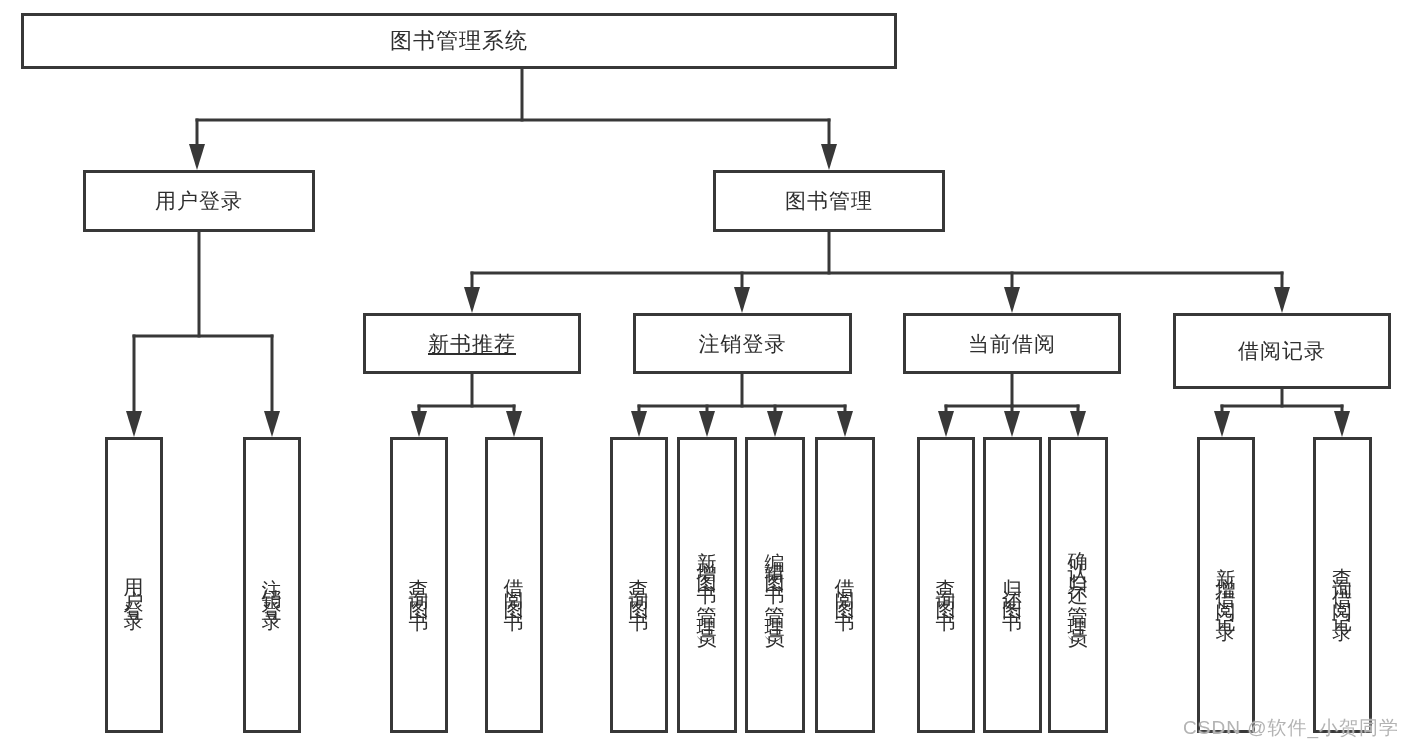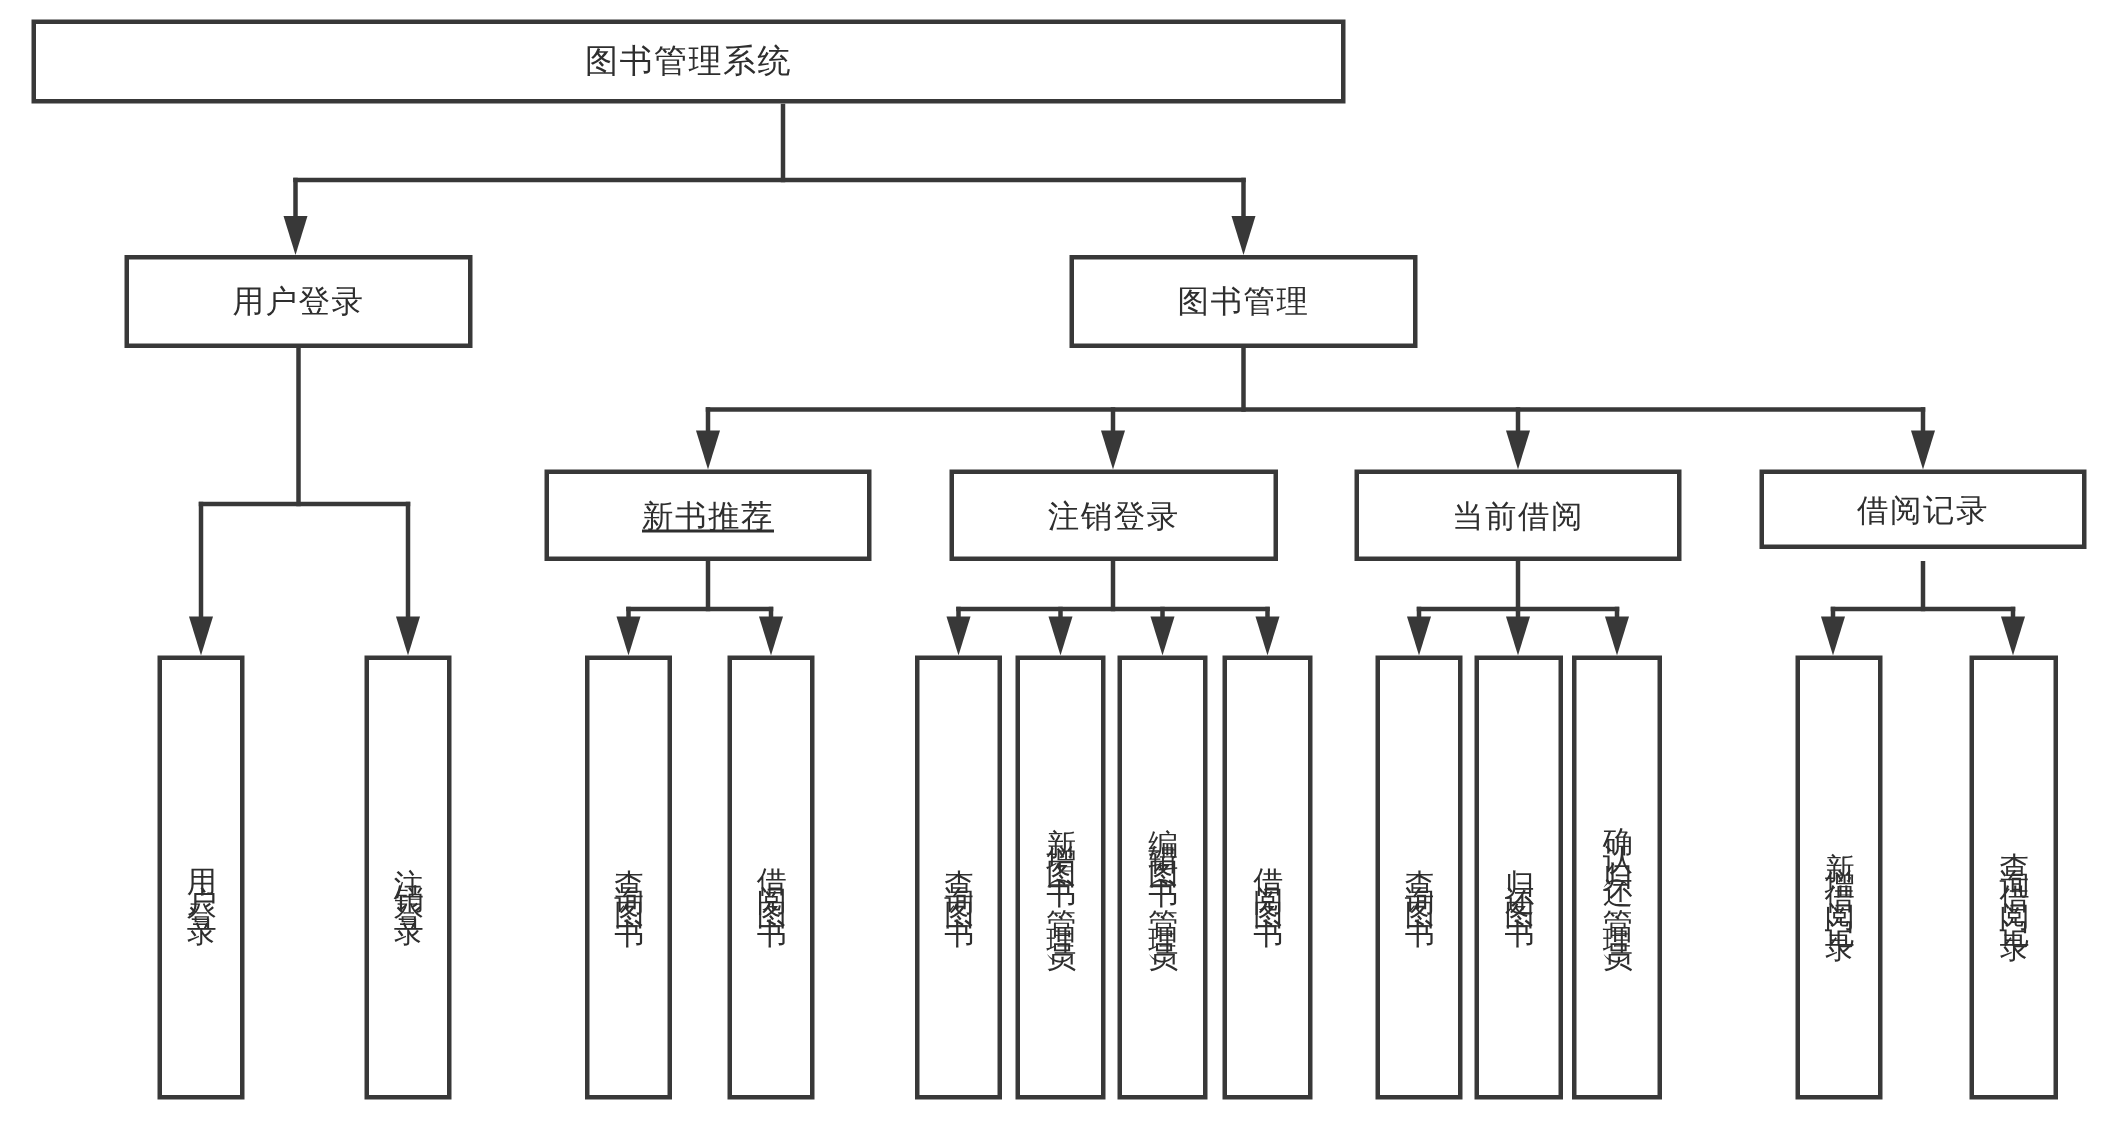--- a/index.html
+++ b/index.html
@@ -155,21 +155,21 @@
 
   <div class="node lvl3" style="left:363px; top:313px; width:218px; height:61px;text-decoration:underline;">
     <span>新书推荐</span>
   </div>
   <div class="node lvl3" style="left:633px; top:313px; width:219px; height:61px;">
     <span>注销登录</span>
   </div>
   <div class="node lvl3" style="left:903px; top:313px; width:218px; height:61px;">
     <span>当前借阅</span>
   </div>
-  <div class="node lvl3" style="left:1173px; top:313px; width:218px; height:53px;">
+  <div class="node lvl3" style="left:1173px; top:313px; width:218px; height:76px;">
     <span>借阅记录</span>
   </div>
 
   <div class="node leaf" style="left:105px; top:437px; width:58px; height:296px;">
     <span>用户登录</span>
   </div>
   <div class="node leaf" style="left:243px; top:437px; width:58px; height:296px;">
     <span>注销登录</span>
   </div>
 
@@ -203,14 +203,15 @@
     <span>确认归还（管理员）</span>
   </div>
 
   <div class="node leaf" style="left:1197px; top:437px; width:58px; height:296px;">
     <span>新增借阅记录</span>
   </div>
   <div class="node leaf" style="left:1313px; top:437px; width:59px; height:296px;">
     <span>查询借阅记录</span>
   </div>
 
+  <div class="watermark">CSDN @软件_小贺同学</div>
 
 </div>
 
 </body></html>

